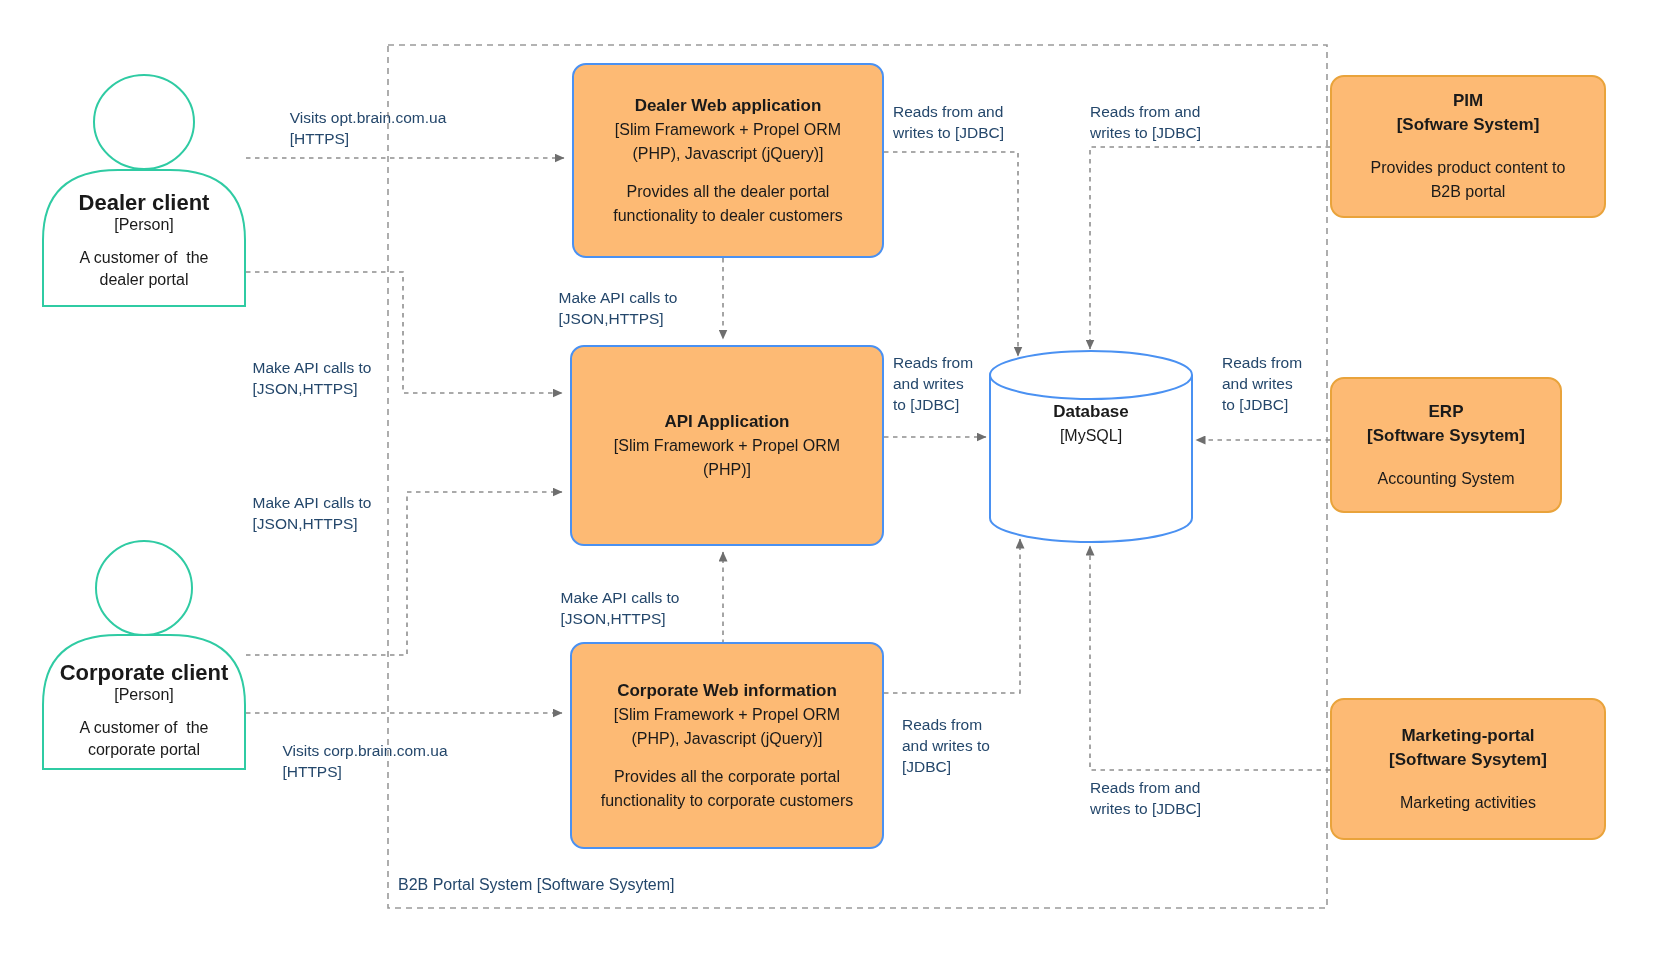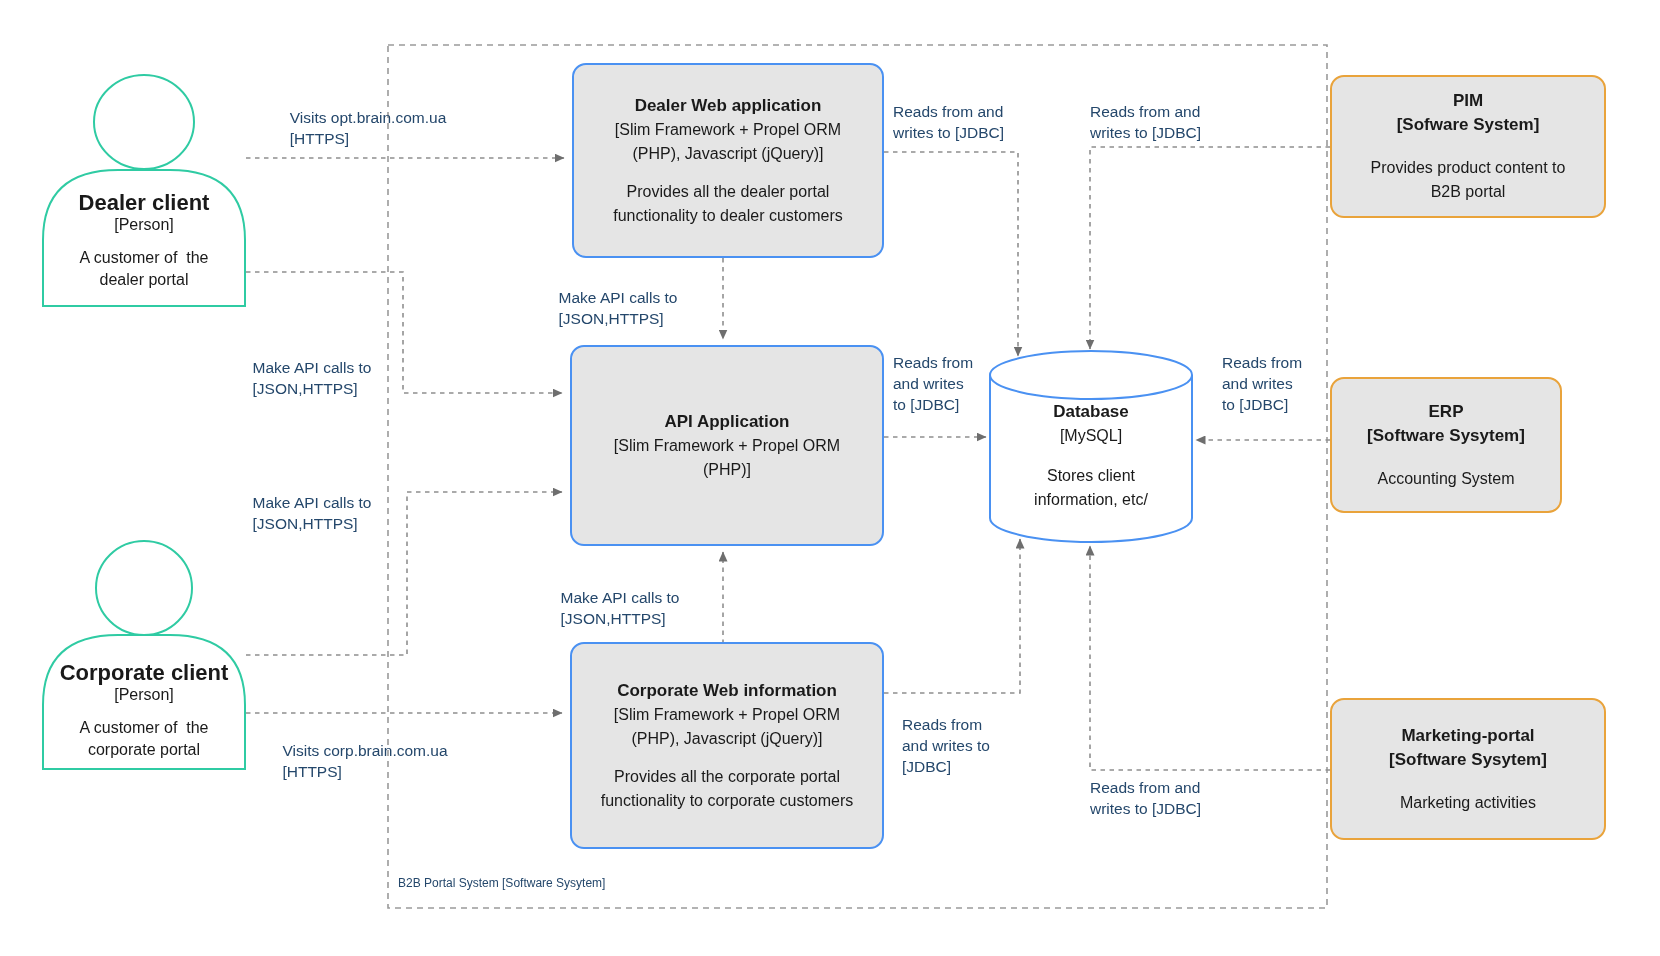--- a/index.html
+++ b/index.html
@@ -7,21 +7,21 @@
     position:relative;width:1660px;height:956px;background:#fff;overflow:hidden;
     font-family:"Liberation Sans", sans-serif;color:#1a1a1a;
   }
   .layer{position:absolute;left:0;top:0;}
   .boundary{fill:none;stroke:#9a9a9a;stroke-width:1.6;stroke-dasharray:6 5;}
   .edge{fill:none;stroke:#8f8f8f;stroke-width:1.6;stroke-dasharray:4.5 4.5;}
   .person{fill:#ffffff;stroke:#2fcba3;stroke-width:2;}
   .db{fill:#ffffff;stroke:#4a91f2;stroke-width:2;}
 
   .node-box{
-    position:absolute;background:#e5e5e5;border:2px solid;border-radius:14px;
+    position:absolute;background:#fdba74;border:2px solid;border-radius:14px;
     display:flex;flex-direction:column;justify-content:center;align-items:center;
     text-align:center;font-size:16px;line-height:24px;box-sizing:border-box;padding:6px 10px;
   }
   .node-box.blue{border-color:#4a91f2;}
   .node-box.orange{border-color:#e9a33b;gap:11px;}
   .bx-title{font-weight:bold;font-size:17px;white-space:pre-wrap;}
   .bx-tech{white-space:pre-wrap;}
   .bx-desc{margin-top:14px;white-space:pre-wrap;}
   .orange .bx-desc{margin-top:8px;}
 
@@ -30,21 +30,21 @@
   .actor-desc{margin-top:11px;white-space:pre-wrap;}
 
   .db-text{position:absolute;text-align:center;font-size:16px;line-height:24px;}
   .db-text .bx-desc{margin-top:16px;}
 
   .edge-label{
     position:absolute;color:#24476b;font-size:15.5px;line-height:21px;
     white-space:pre-wrap;text-align:left;
   }
   .edge-label.center{transform:translateX(-50%);text-align:left;}
-  .boundary-label{position:absolute;color:#24476b;font-size:12px;}
+  .boundary-label{position:absolute;color:#24476b;font-size:16px;}
 </style>
 </head>
 <body>
 
 <div class="canvas">
 
   <svg class="layer" width="1660" height="956" viewBox="0 0 1660 956">
     <defs>
       <marker id="arr" markerWidth="11" markerHeight="9" refX="9.5" refY="4.5" orient="auto" markerUnits="userSpaceOnUse">
         <path d="M0,0 L10,4.5 L0,9 z" fill="#6e6e6e"></path>
@@ -133,22 +133,20 @@
   <div class="actor-text" style="left:39px;top:662px;width:210px">
     <div class="bx-title">Corporate client</div>
     <div>[Person]</div>
     <div class="actor-desc">A customer of  the
 corporate portal</div>
   </div>
 
   <div class="db-text" style="left:991px;top:400px;width:200px">
     <div class="bx-title">Database</div>
     <div>[MySQL]</div>
-    <div class="bx-desc">Stores client
-information, etc/</div>
   </div>
 
   <div class="edge-label center" style="left:368px;top:107px">Visits opt.brain.com.ua
 [HTTPS]</div>
   <div class="edge-label center" style="left:312px;top:357px">Make API calls to
 [JSON,HTTPS]</div>
   <div class="edge-label center" style="left:312px;top:492px">Make API calls to
 [JSON,HTTPS]</div>
   <div class="edge-label center" style="left:365px;top:740px">Visits corp.brain.com.ua
 [HTTPS]</div>

